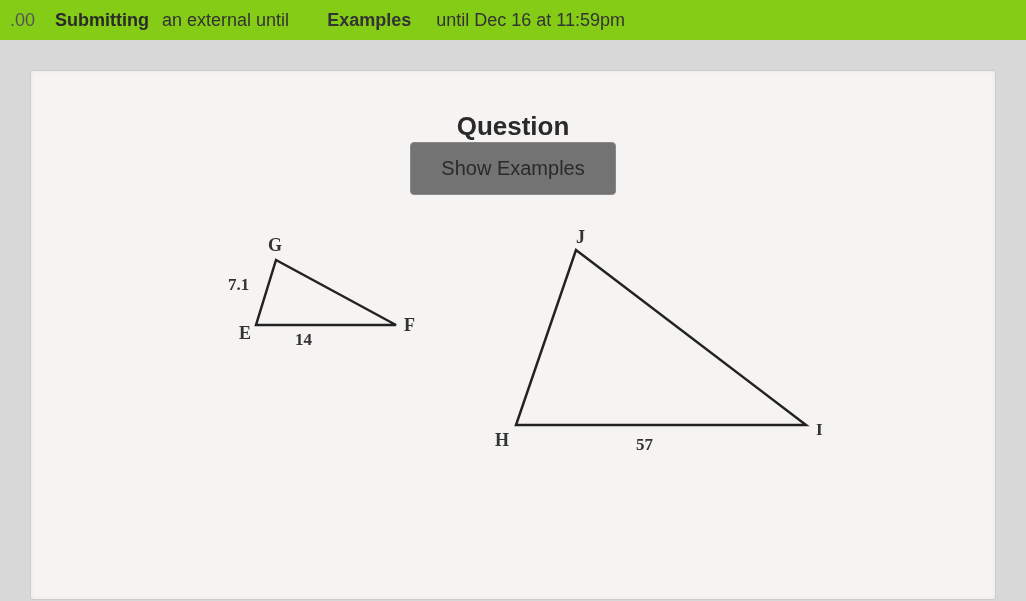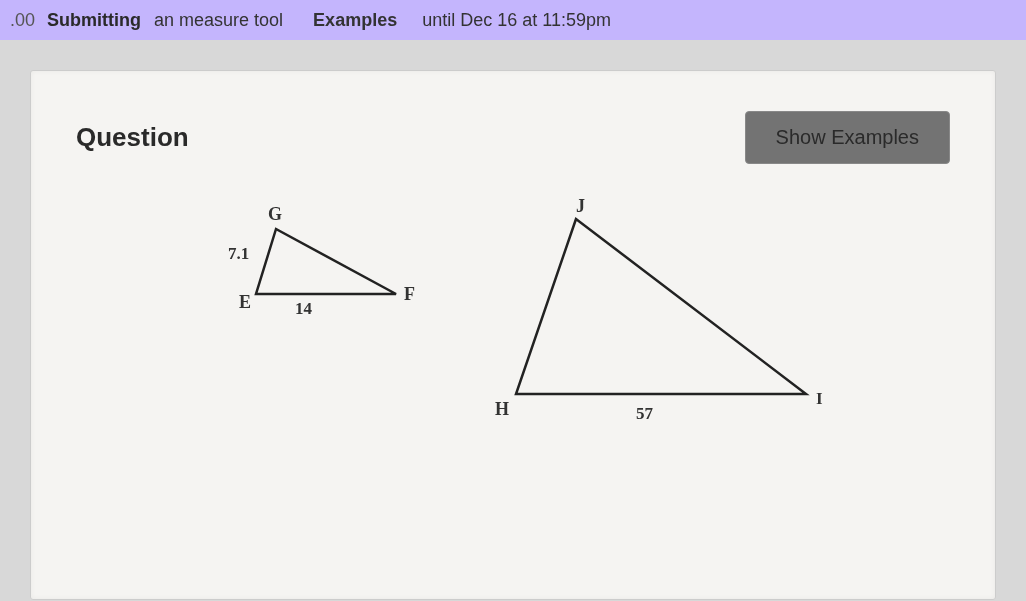--- a/index.html
+++ b/index.html
@@ -12,24 +12,24 @@
       background: #d8d8d8;
       width: 1026px;
       height: 601px;
       overflow: hidden;
     }
     .top-bar {
       display: flex;
       align-items: center;
       padding: 8px 10px;
       height: 40px;
-      background: #c4b5fd;
+      background: #84cc16;
       font-size: 18px;
       color: #333;
-      gap: 12px;
+      gap: 20px;
     }
     .top-bar .number {
       color: #555;
       font-weight: 500;
     }
     .top-bar .label {
       font-weight: 700;
       color: #2a2a2a;
     }
     .top-bar .available {
@@ -45,20 +45,21 @@
       box-shadow: inset 0 0 5px rgba(0,0,0,0.05);
       padding: 40px 45px 30px 45px;
       height: 530px;
       position: relative;
     }
     .question-header {
       display: flex;
       justify-content: space-between;
       align-items: center;
       margin-bottom: 40px;
+      flex-direction: column;
     }
     .question-title {
       font-size: 26px;
       font-weight: 700;
       color: #2a2a2a;
     }
     .show-examples-btn {
       font-size: 20px;
       padding: 14px 30px;
       background: #737373;
@@ -87,21 +88,21 @@
       font-size: 18px;
     }
   </style>
 </head>
 <body>
 
 <div class="top-bar">
   <span class="number">.00</span>
   <span>
     <span class="label">Submitting</span>
-    <span style="margin-left:8px;">an measure tool</span>
+    <span style="margin-left:8px;">an external until</span>
   </span>
   <span class="available">
     <span style="font-weight:700;">Examples</span>
     <span style="margin-left:20px;">until Dec 16 at 11:59pm</span>
   </span>
 </div>
 
 <div class="main-container">
 
   <div class="question-header">

